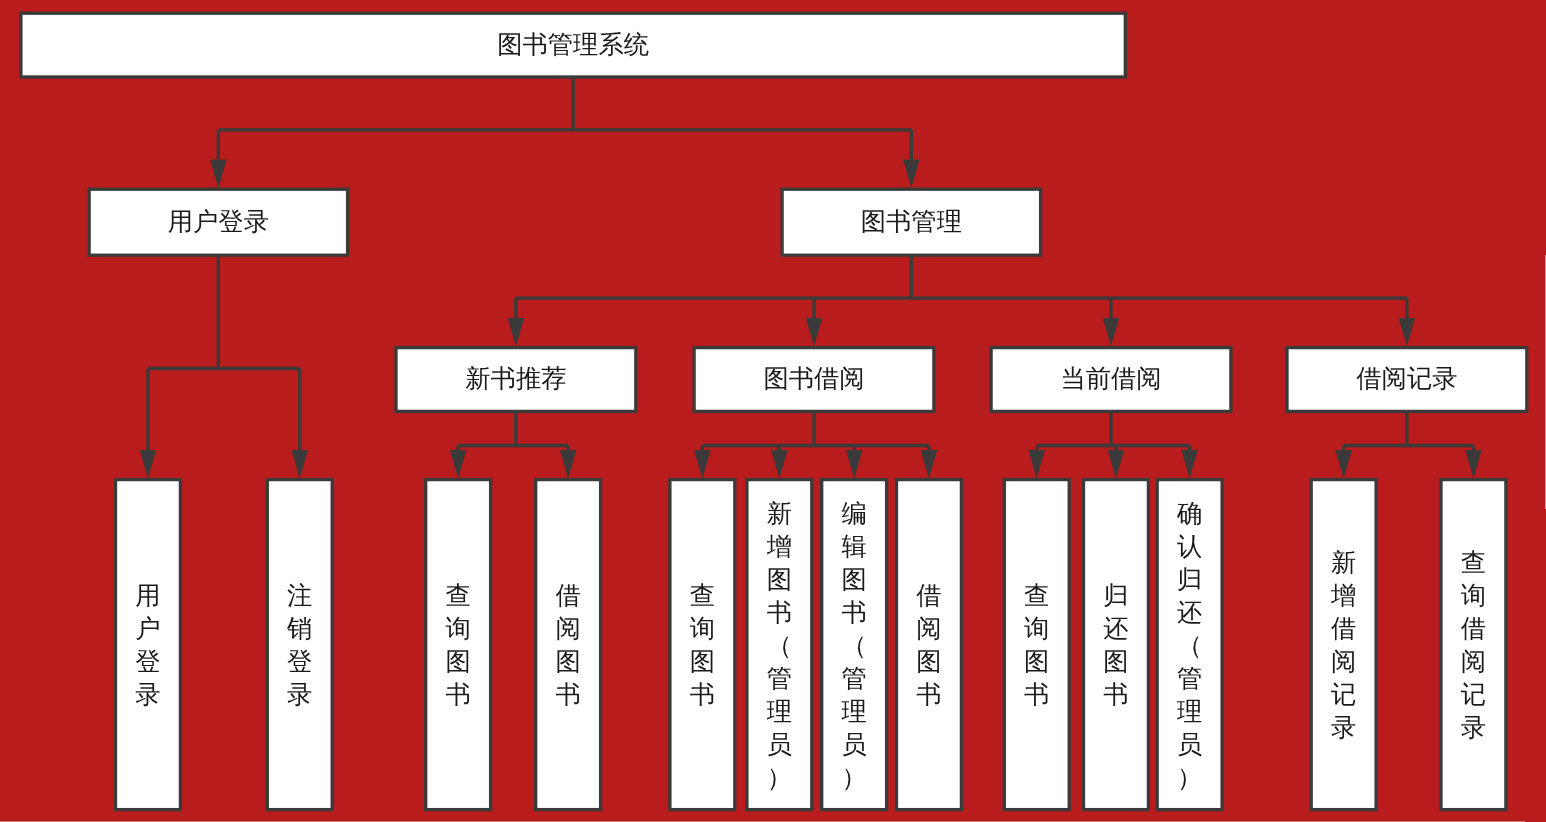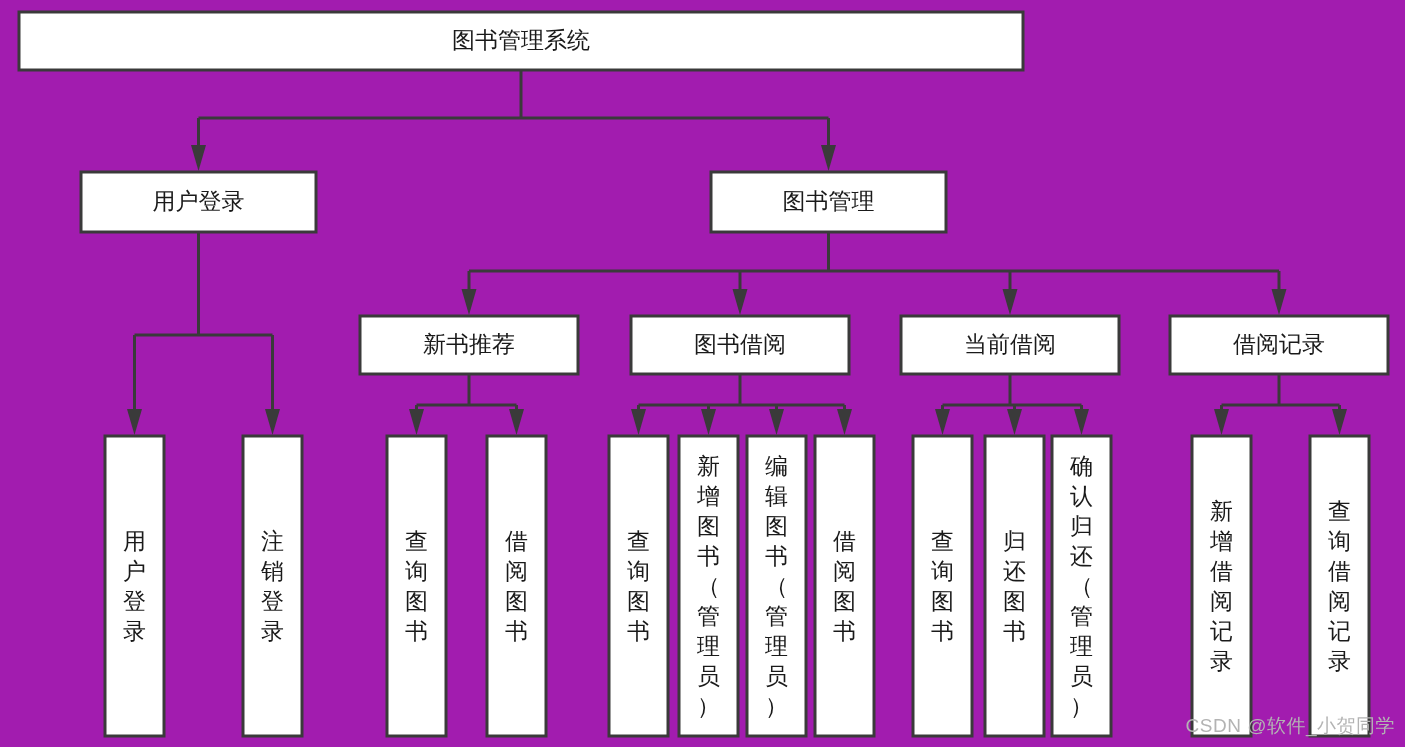--- a/index.html
+++ b/index.html
@@ -8,21 +8,21 @@
     padding: 0;
     background: #ffffff;
   }
   body {
     font-family: "Liberation Sans", "DejaVu Sans", sans-serif;
   }
   #diagram-root {
     position: relative;
     width: 1405px;
     height: 747px;
-    background: #a21caf;
+    background: #b91c1c;
     overflow: hidden;
   }
   svg#tree-svg {
     position: absolute;
     left: 0;
     top: 0;
     width: 1405px;
     height: 747px;
     display: block;
   }
@@ -215,14 +215,13 @@
         <g>
           <rect x="1192" y="436" width="59" height="300" class="node-box"></rect>
           <text x="1221.5" y="519.4" class="node-label-vertical"><tspan x="1221.5" dy="0">新</tspan><tspan x="1221.5" dy="30">增</tspan><tspan x="1221.5" dy="30">借</tspan><tspan x="1221.5" dy="30">阅</tspan><tspan x="1221.5" dy="30">记</tspan><tspan x="1221.5" dy="30">录</tspan></text>
         </g>
         <g>
           <rect x="1310" y="436" width="59" height="300" class="node-box"></rect>
           <text x="1339.5" y="519.4" class="node-label-vertical"><tspan x="1339.5" dy="0">查</tspan><tspan x="1339.5" dy="30">询</tspan><tspan x="1339.5" dy="30">借</tspan><tspan x="1339.5" dy="30">阅</tspan><tspan x="1339.5" dy="30">记</tspan><tspan x="1339.5" dy="30">录</tspan></text>
         </g>
       </g>
   </svg>
-  <div class="watermark-text">CSDN @软件_小贺同学</div>
 </div>
 
 </body></html>

